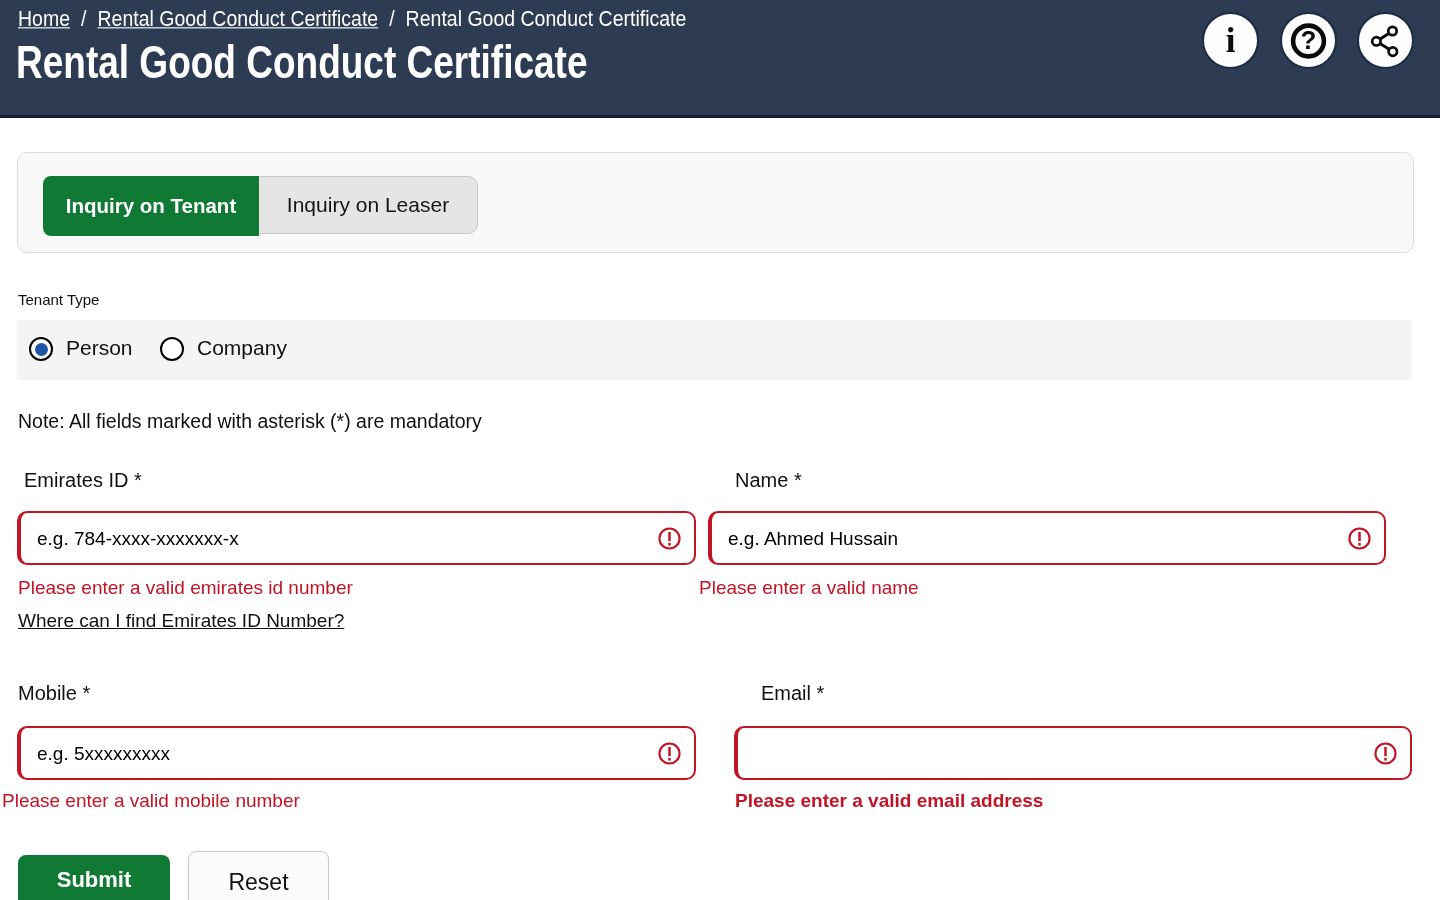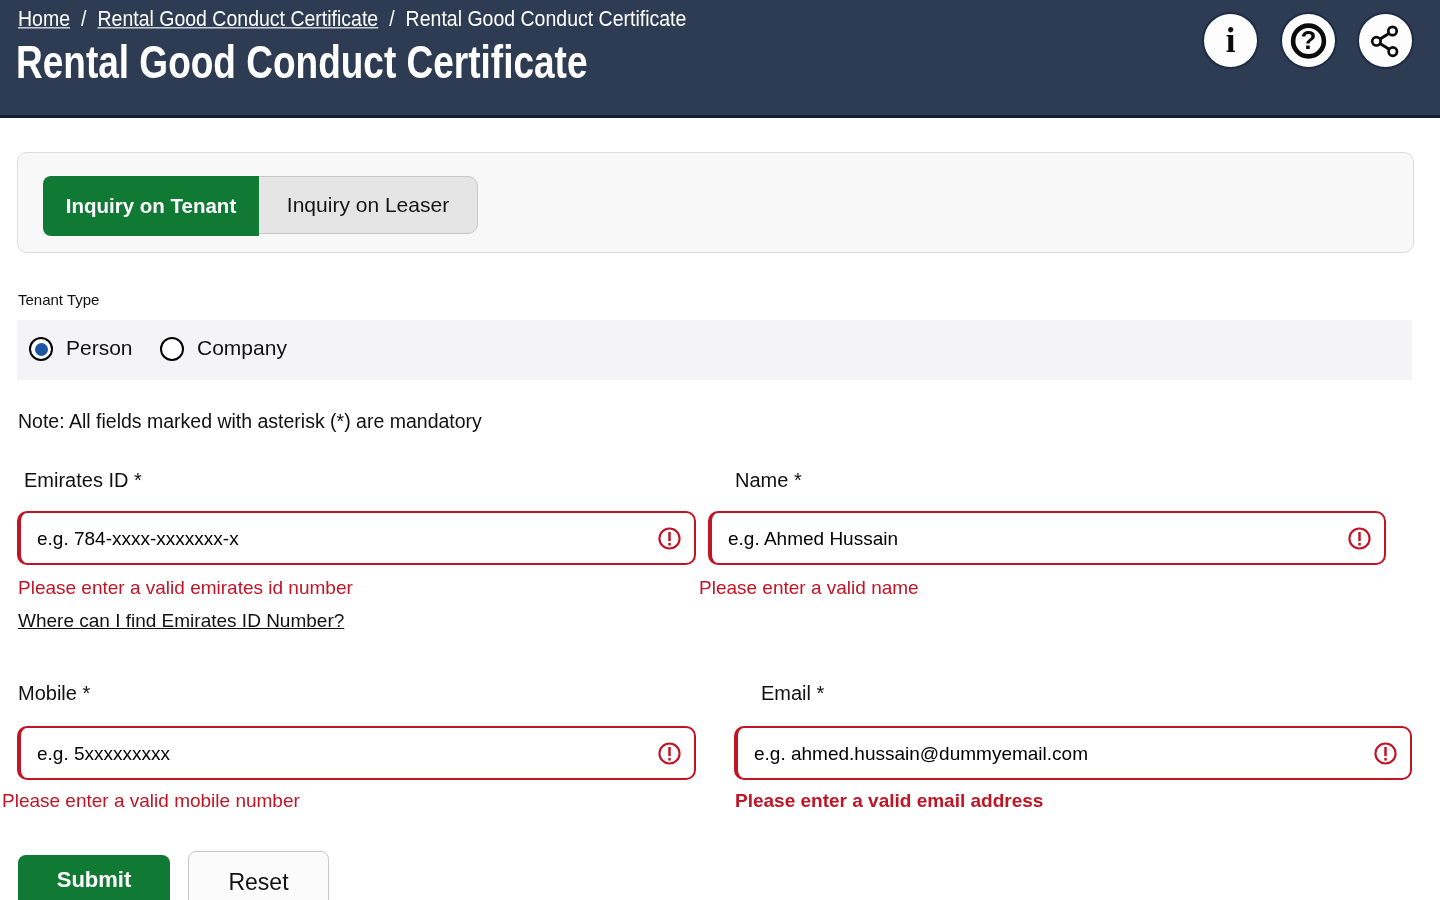--- a/index.html
+++ b/index.html
@@ -124,21 +124,20 @@
 
   <div class="input" style="left:17px; top:726px; width:679px;padding-left:13px;">
     <div class="ph">e.g. 5xxxxxxxxx</div>
     <svg class="erricon" viewBox="0 0 24 24">
       <circle cx="12" cy="12" r="10.5" fill="none" stroke="#c11425" stroke-width="2.2"></circle>
       <rect x="10.7" y="5.2" width="2.6" height="9.6" fill="#c11425"></rect>
       <rect x="10.7" y="16.6" width="2.6" height="2.8" fill="#c11425"></rect>
     </svg>
   </div>
   <div class="input" style="left:734px; top:726px; width:678px;">
-    <div class="ph">e.g. ahmed.hussain@dummyemail.com</div>
     <svg class="erricon" viewBox="0 0 24 24">
       <circle cx="12" cy="12" r="10.5" fill="none" stroke="#c11425" stroke-width="2.2"></circle>
       <rect x="10.7" y="5.2" width="2.6" height="9.6" fill="#c11425"></rect>
       <rect x="10.7" y="16.6" width="2.6" height="2.8" fill="#c11425"></rect>
     </svg>
   </div>
 
   <div class="err" style="left:2px; top:790px;">Please enter a valid mobile number</div>
   <div class="err" style="left:735px; top:790px;font-weight:bold;">Please enter a valid email address</div>
 

